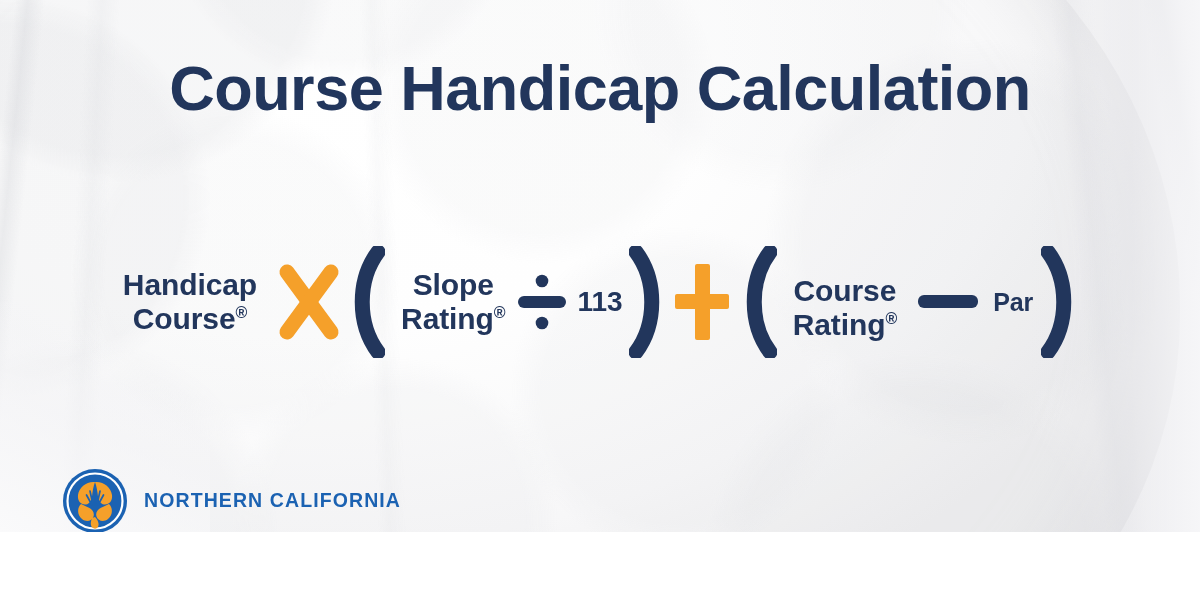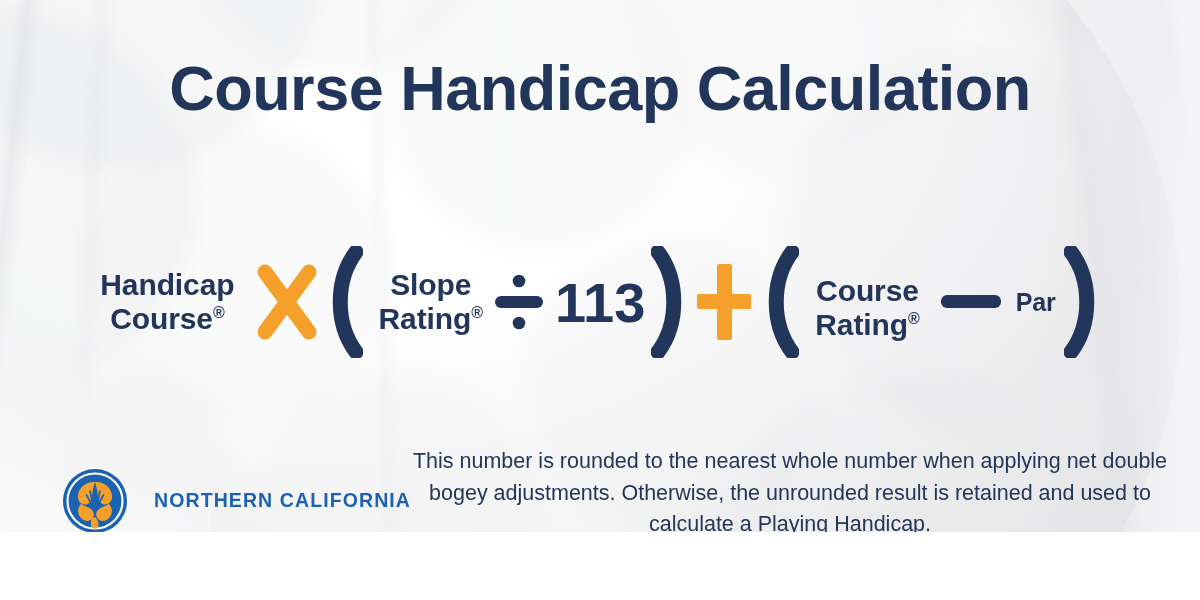--- a/index.html
+++ b/index.html
@@ -98,21 +98,21 @@
     font-weight:600;
     line-height:1.14;
     text-align:center;
     letter-spacing:-0.1px;
     white-space:nowrap;
   }
   .term sup { font-size:16px; font-weight:600; vertical-align:super; line-height:0; }
 
   .num {
     color:#22365C;
-    font-size:56px;
+    font-size:28px;
     font-weight:700;
     letter-spacing:0px;
   }
 
   
   .paren { display:block; }
 
   
   .op { display:flex; align-items:center; justify-content:center; }
 
@@ -129,21 +129,21 @@
     color:#22365C;
     font-size:21.5px;
     line-height:1.47;
     font-weight:400;
   }
 
   
   .logo {
     position:absolute;
     left:62px; top:468px;
-    display:flex; align-items:center; gap:26px;
+    display:flex; align-items:center; gap:16px;
   }
   .logo-mark { width:66px; height:66px; display:block; flex:0 0 auto; }
   .logo-words {
     color:#1B62B2;
     font-size:19.5px;
     font-weight:600;
     line-height:1.3;
     letter-spacing:1.1px;
     white-space:nowrap;
   }
@@ -240,21 +240,20 @@
       <div class="term" style="font-size:25px;margin-right:8px;">Par</div>
 
       <div>
         <svg class="paren" viewBox="0 0 36 112" width="36" height="112" aria-hidden="true">
           <path d="M7 6 C28 34, 28 78, 7 106" stroke="#22365C" stroke-width="15" stroke-linecap="round" fill="none"></path>
         </svg>
       </div>
 
     </div>
 
-    <div class="footnote">This number is rounded to the nearest whole number when applying net double bogey adjustments. Otherwise, the unrounded result is retained and used to calculate a Playing Handicap.</div>
 
     <div class="logo">
       <span>
         <svg class="logo-mark" viewBox="0 0 66 66" aria-hidden="true">
           <circle cx="33" cy="33" r="32" fill="#1B62B2"></circle>
           <circle cx="33" cy="33" r="27.5" fill="none" stroke="#ffffff" stroke-width="2.2"></circle>
           <circle cx="33" cy="33" r="25.5" fill="#1B62B2"></circle>
           <g fill="#F5A02A">
 
             <path d="M33 14 C25 13, 17 19, 16 27 C15.3 33, 19 37, 24 36.5 C27.5 36, 29.5 32.5, 30 28.5 C30.4 24, 31.5 18, 33 14 Z"></path>

